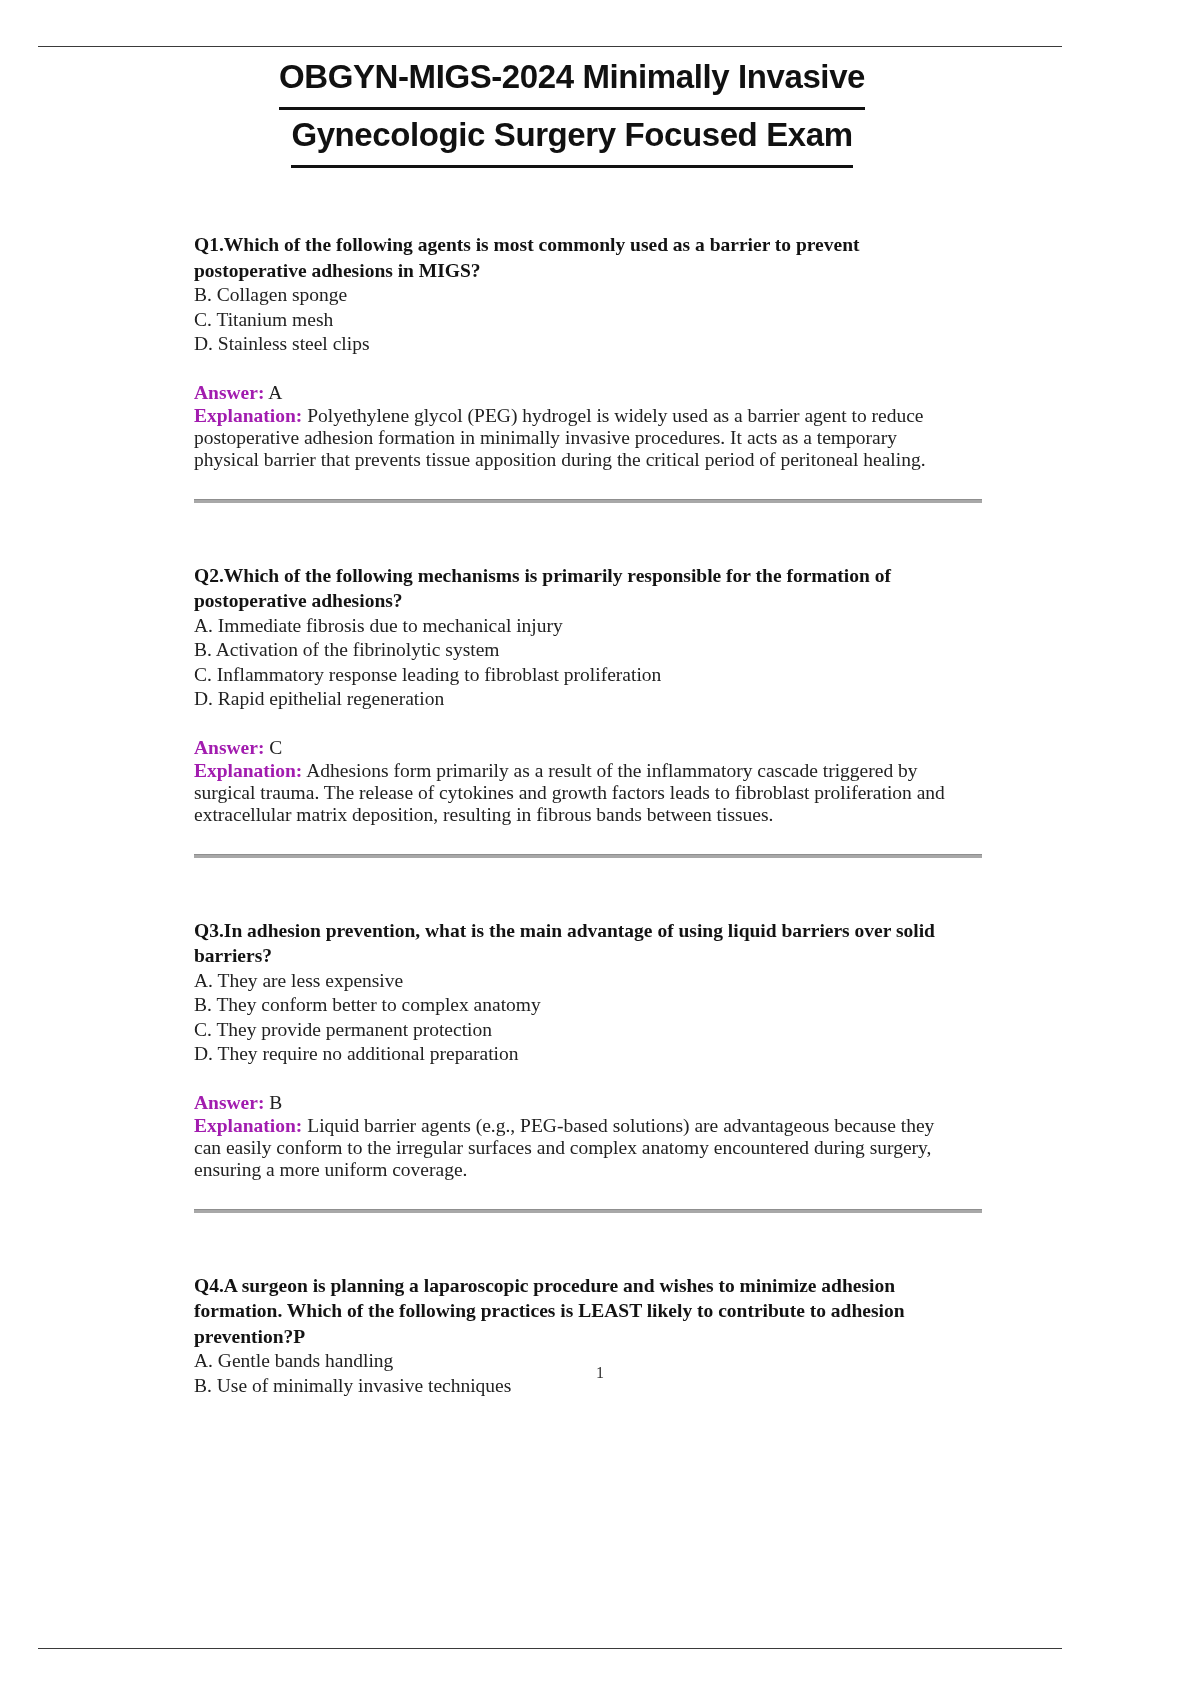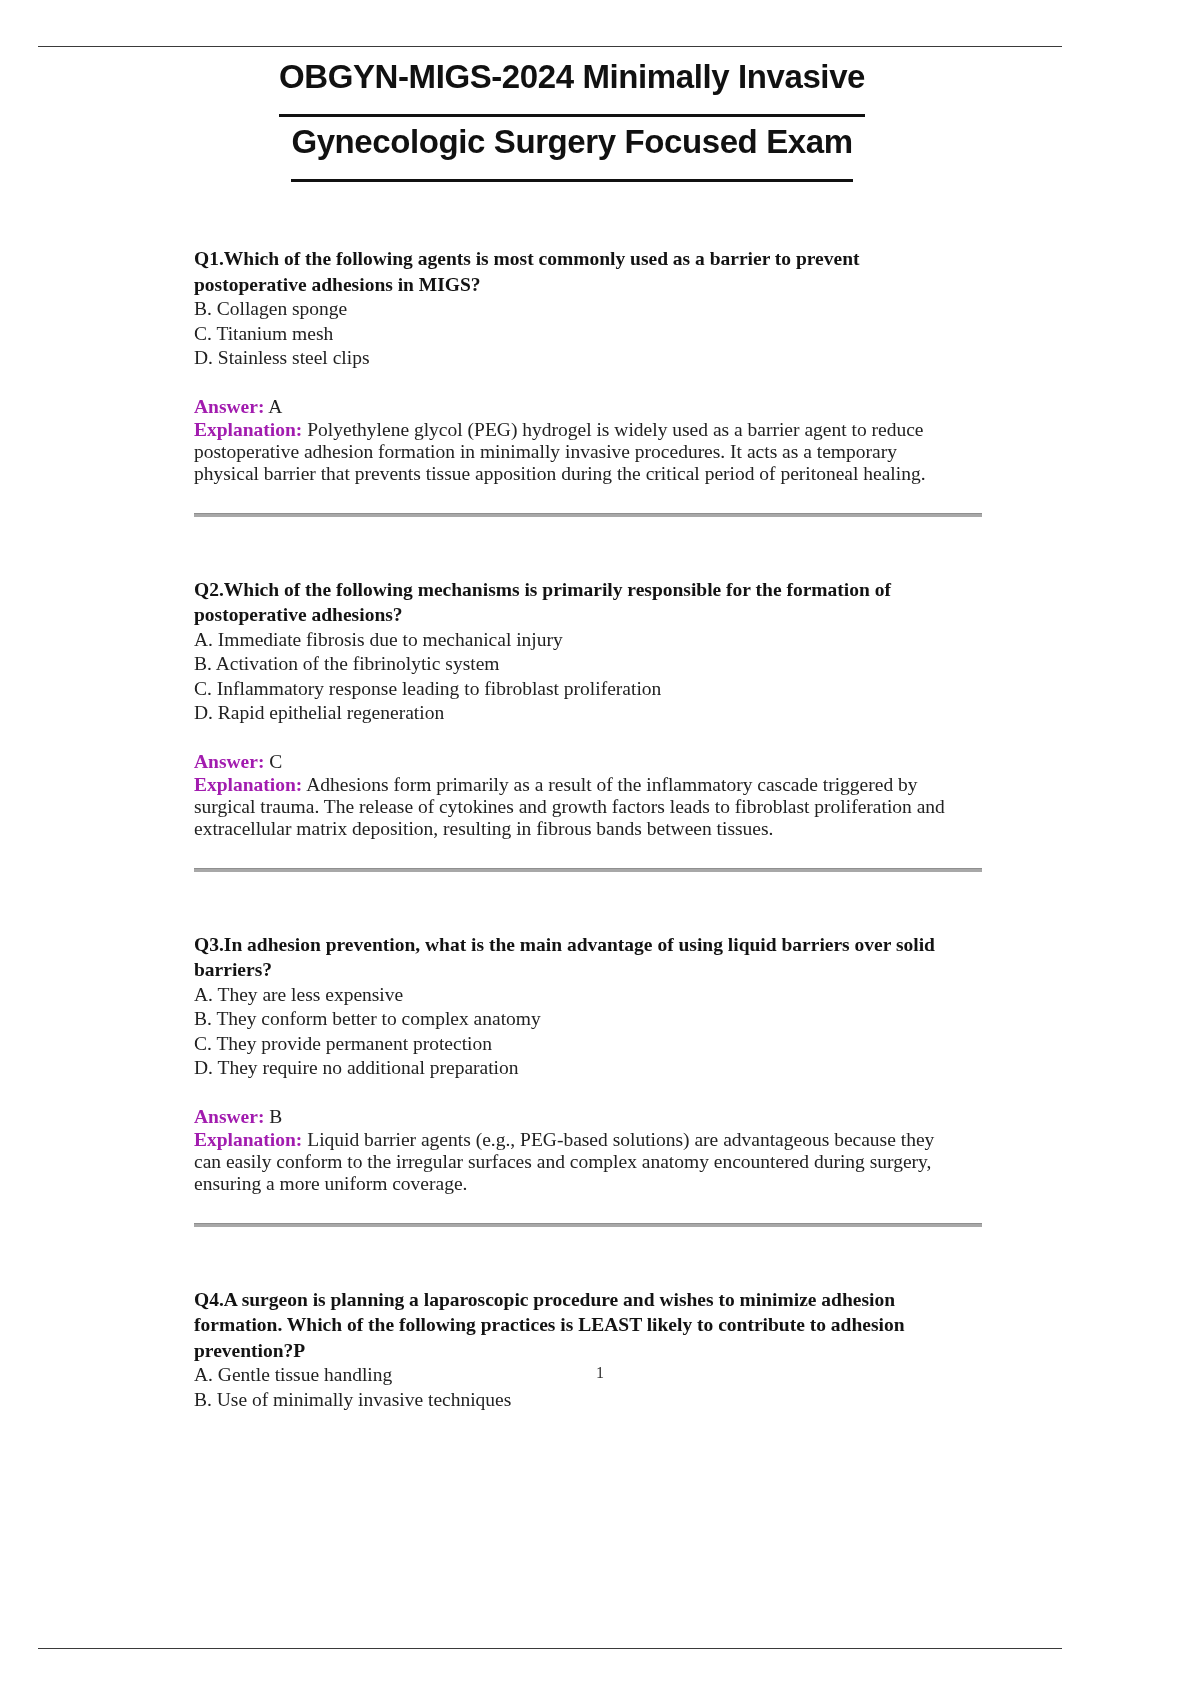--- a/index.html
+++ b/index.html
@@ -58,21 +58,21 @@
     line-height: 41px;
     text-align: center;
     letter-spacing: -0.4px;
     color: #111111;
     margin: 0 0 0 0;
     padding: 0 6px;
   }
   .doc-title .tl {
     display: inline-block;
     border-bottom: 3px solid #111111;
-    padding-bottom: 17px;
+    padding-bottom: 10px;
   }
   .title-line-2 {
     margin-top: 4px;
   }
 
   
   .qblock {
     margin: 16px;
   }
   .q-stem {
@@ -210,21 +210,21 @@
       </p>
       <div class="divider"></div>
     </div>
 
     <div class="gap-before-q"></div>
 
     <div class="qblock">
       <p class="q-stem">
         <span class="q-num">Q4.</span><span>A surgeon is planning a laparoscopic procedure and wishes to minimize adhesion formation. Which of the following practices is LEAST likely to contribute to adhesion prevention?P</span>
       </p>
-      <p class="opt">A. Gentle tissue handling</p>
+      <p class="opt">A. Gentle bands handling</p>
       <p class="opt">B. Use of minimally invasive techniques</p>
     </div>
 
   </div>
 
   <div class="page-number">1</div>
 
   <div class="page-rule-bottom"></div>
 
 </div>

